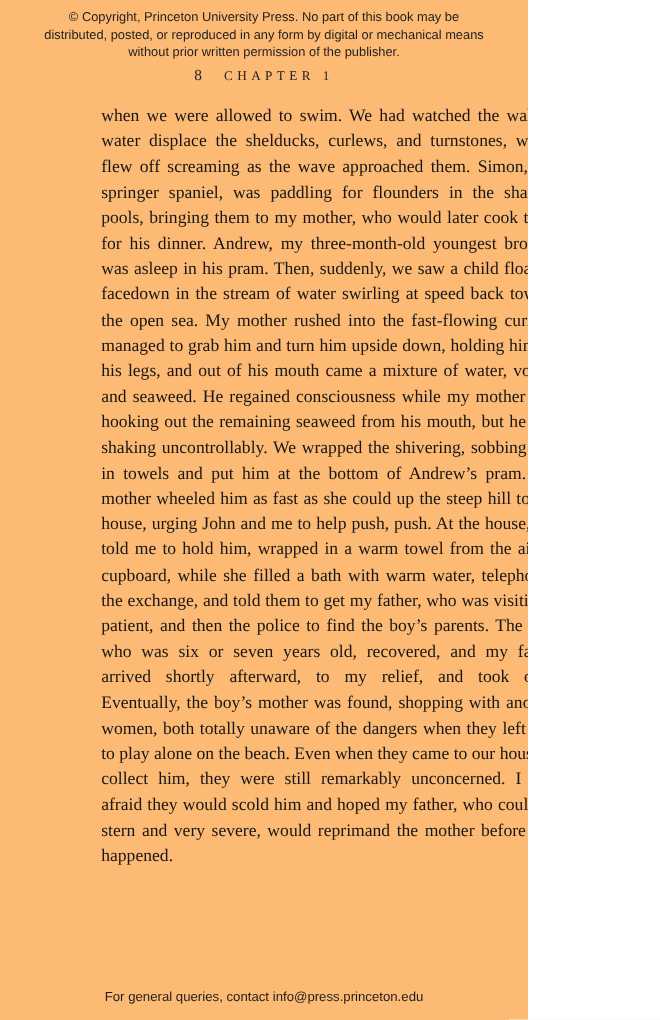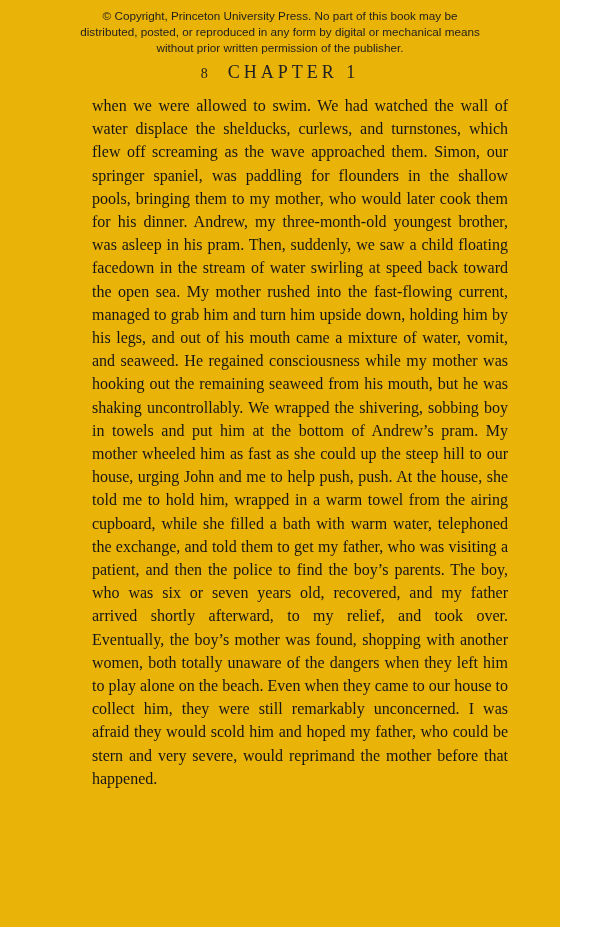--- a/index.html
+++ b/index.html
@@ -2,23 +2,23 @@
 <html><head>
 <meta charset="utf-8">
 <style>
   html, body {
     margin: 0;
     padding: 0;
     background: #ffffff;
   }
   .page {
     position: relative;
-    width: 560px;
+    width: 480px;
     height: 927px;
-    background: #eab308;
+    background: #fdba74;
     color: #1b1b1b;
     font-family: "Liberation Serif", serif;
     overflow: hidden;
   }
   .copyright {
     position: absolute;
     top: 8px;
     left: 50%;
     transform: translateX(-50%);
     width: 410px;
@@ -36,21 +36,21 @@
     display: flex;
     justify-content: center;
     align-items: baseline;
     gap: 20px;
     color: #222222;
   }
   .running-head .page-number {
     font-size: 14px;
   }
   .running-head .chapter-label {
-    font-size: 18px;
+    font-size: 12px;
     letter-spacing: 4px;
     text-transform: uppercase;
   }
   .body-text {
     position: absolute;
     top: 90px;
     left: 88px;
     width: 424px;
     font-size: 16px;
     line-height: 23.2px;
@@ -83,14 +83,15 @@
 
   <div class="running-head">
     <span class="page-number">8</span>
     <span class="chapter-label">chapter 1</span>
   </div>
 
   <div class="body-text">
     <p>when we were allowed to swim. We had watched the wall of water displace the shelducks, curlews, and turnstones, which flew off screaming as the wave approached them. Simon, our springer spaniel, was paddling for flounders in the shallow pools, bringing them to my mother, who would later cook them for his dinner. Andrew, my three-month-old youngest brother, was asleep in his pram. Then, suddenly, we saw a child floating facedown in the stream of water swirling at speed back toward the open sea. My mother rushed into the fast-flowing current, managed to grab him and turn him upside down, holding him by his legs, and out of his mouth came a mixture of water, vomit, and seaweed. He regained consciousness while my mother was hooking out the remaining seaweed from his mouth, but he was shaking uncontrollably. We wrapped the shivering, sobbing boy in towels and put him at the bottom of Andrew’s pram. My mother wheeled him as fast as she could up the steep hill to our house, urging John and me to help push, push. At the house, she told me to hold him, wrapped in a warm towel from the airing cupboard, while she filled a bath with warm water, telephoned the exchange, and told them to get my father, who was visiting a patient, and then the police to find the boy’s parents. The boy, who was six or seven years old, recovered, and my father arrived shortly afterward, to my relief, and took over. Eventually, the boy’s mother was found, shopping with another women, both totally unaware of the dangers when they left him to play alone on the beach. Even when they came to our house to collect him, they were still remarkably unconcerned. I was afraid they would scold him and hoped my father, who could be stern and very severe, would reprimand the mother before that happened.</p>
   </div>
 
+  <div class="page-footer">For general queries, contact info@press.princeton.edu</div>
 
 </div>
 
 </body></html>

